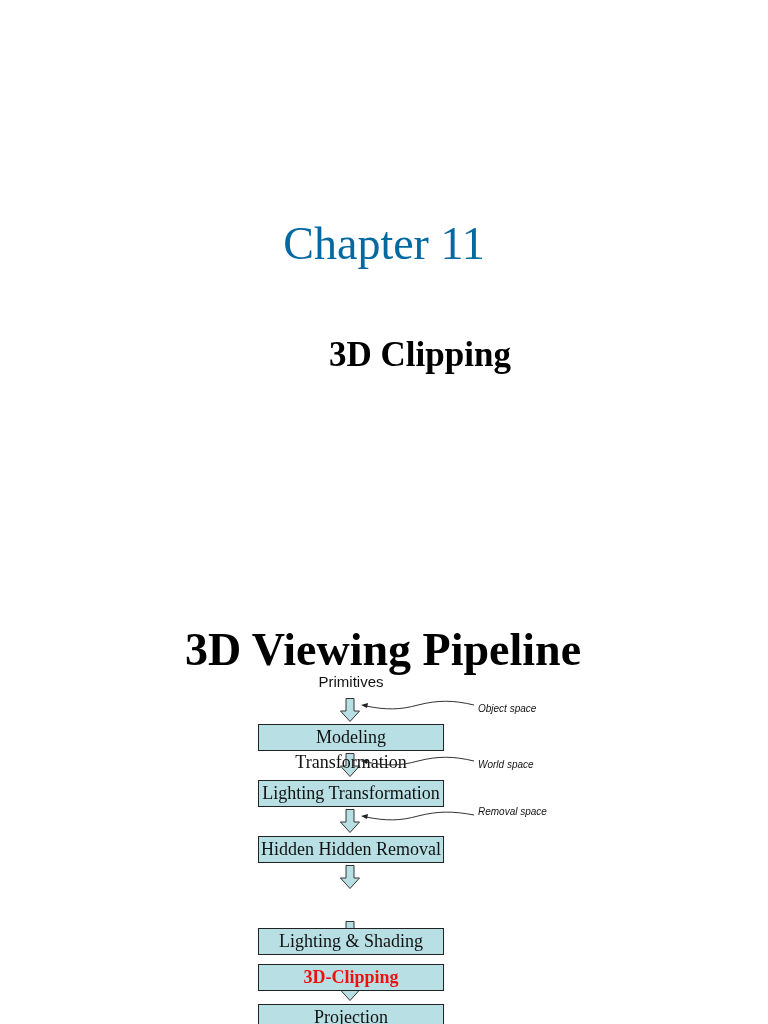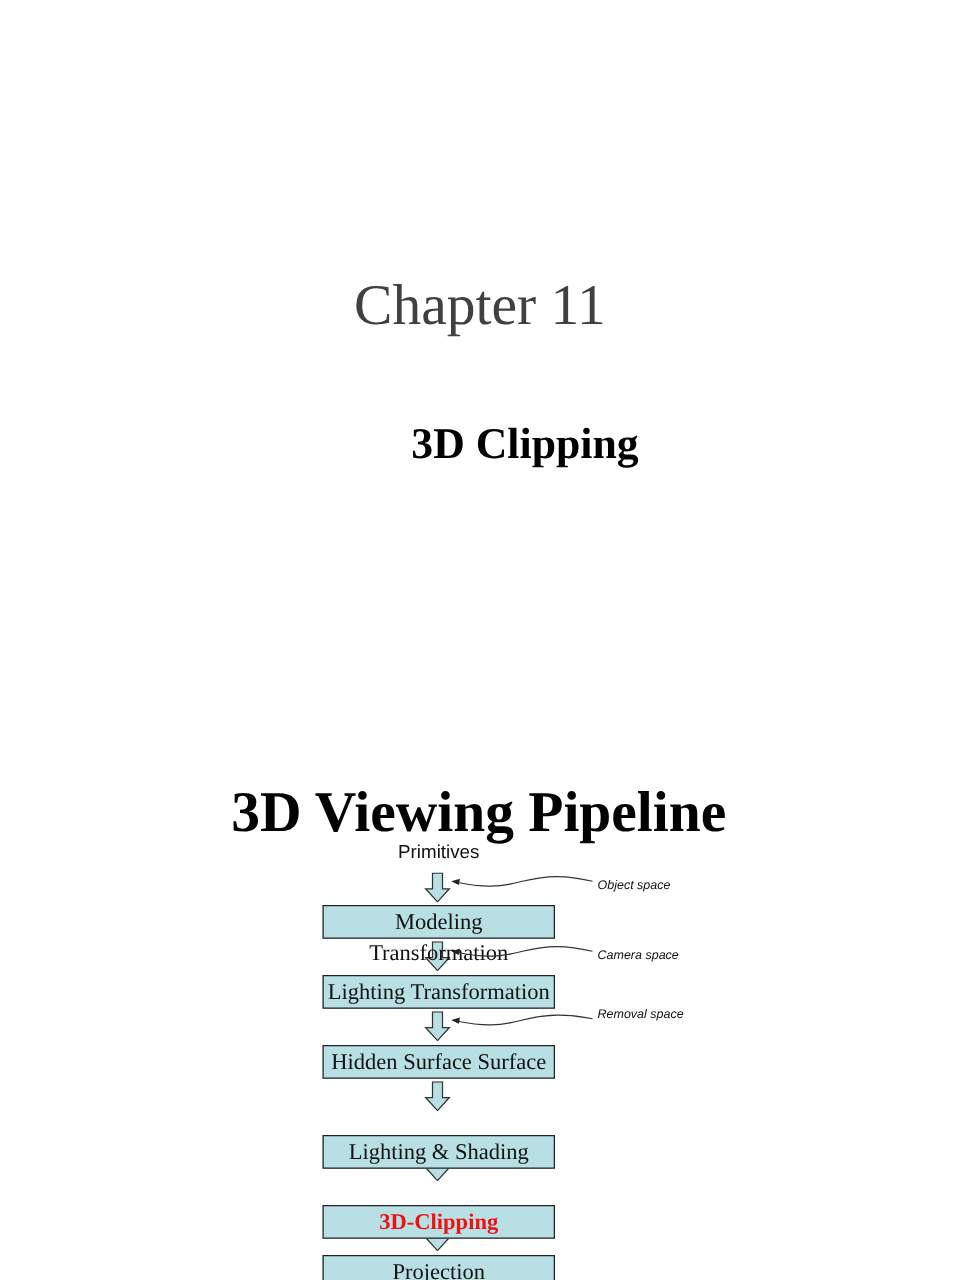--- a/index.html
+++ b/index.html
@@ -4,21 +4,21 @@
   <style>
     html, body { margin: 0; padding: 0; }
     body {
       width: 768px; height: 1024px; overflow: hidden;
       background: #ffffff; position: relative;
       font-family: "Liberation Serif", serif;
     }
     .abs { position: absolute; }
     .chapter-title {
       left: 0; width: 768px; top: 216px; text-align: center;
-      font-family: "Liberation Serif", serif; font-size: 46px; color: #404040;
+      font-family: "Liberation Serif", serif; font-size: 46px; color: #0369a1;
       line-height: 56px;
     }
     .chapter-subtitle {
       left: 0; width: 768px; top: 334px; text-align: center;
       font-family: "Liberation Serif", serif; font-weight: bold; font-size: 35px; color: #000;
       line-height: 42px;
       padding-left: 36px;
     }
     .slide-title {
       left: 0; width: 766px; top: 622px; text-align: center;
@@ -70,34 +70,34 @@
   </svg>
   <svg class="abs arrow" style="top:921px" viewBox="0 0 22 24">
     <path d="M7 0.5 H15 V13 H20.5 L11 23.5 L1.5 13 H7 Z" fill="#b8e0e4" stroke="#333" stroke-width="1"></path>
   </svg>
   <svg class="abs arrow" style="top:977px" viewBox="0 0 22 24">
     <path d="M7 0.5 H15 V13 H20.5 L11 23.5 L1.5 13 H7 Z" fill="#b8e0e4" stroke="#333" stroke-width="1"></path>
   </svg>
 
   <div class="abs stage" style="top:724px">Modeling Transformation</div>
   <div class="abs stage" style="top:780px">Lighting Transformation</div>
-  <div class="abs stage" style="top:836px">Hidden Surface Surface</div>
-  <div class="abs stage" style="top:908px">Lighting &amp; Shading</div>
+  <div class="abs stage" style="top:836px">Hidden Hidden Removal</div>
+  <div class="abs stage" style="top:928px">Lighting &amp; Shading</div>
   <div class="abs stage highlight" style="top:948px">3D-Clipping</div>
   <div class="abs stage" style="top:1004px">Projection</div>
 
   <svg class="abs pointer" style="top:698px" viewBox="0 0 120 20">
     <path d="M116 7 C95 2, 80 2, 60 7 C42 12, 28 12, 8 8" fill="none" stroke="#333" stroke-width="1"></path>
     <path d="M3 7 L10 5 L9 10 Z" fill="#222"></path>
   </svg>
   <svg class="abs pointer" style="top:754px" viewBox="0 0 120 20">
     <path d="M116 7 C95 2, 80 2, 60 7 C42 12, 28 12, 8 8" fill="none" stroke="#333" stroke-width="1"></path>
     <path d="M3 7 L10 5 L9 10 Z" fill="#222"></path>
   </svg>
   <svg class="abs pointer" style="top:810px" viewBox="0 0 120 20">
     <path d="M116 5 C95 1, 80 1, 60 6 C42 11, 28 11, 8 7" fill="none" stroke="#333" stroke-width="1"></path>
     <path d="M3 6 L10 4 L9 9 Z" fill="#222"></path>
   </svg>
 
   <div class="abs space-label" style="top:700px">Object space</div>
-  <div class="abs space-label" style="top:756px">Camera space</div>
+  <div class="abs space-label" style="top:756px">World space</div>
   <div class="abs space-label" style="top:803px">Removal space</div>
 </div>
 
 </body></html>

